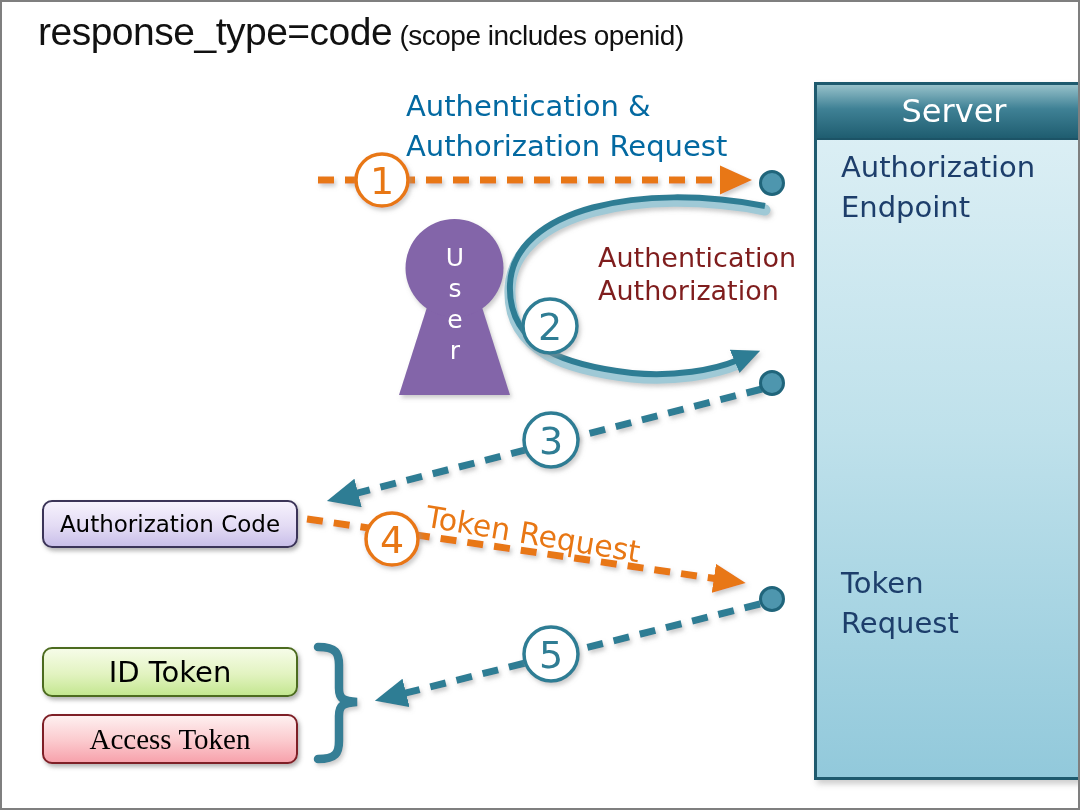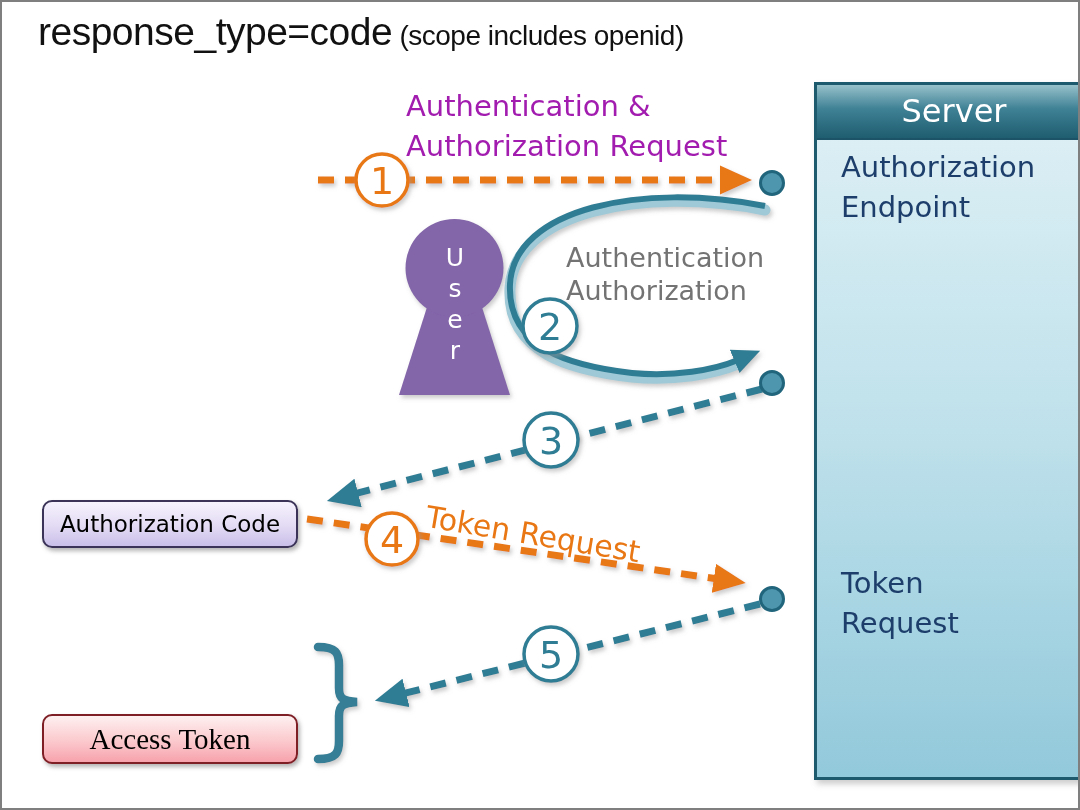--- a/index.html
+++ b/index.html
@@ -36,22 +36,22 @@
                border:2.5px solid #3B3458;
                background:linear-gradient(180deg,#F6F2FD 0%,#E3DBF4 55%,#C9BFE9 100%); }
   .id-token  { top:645px; height:50px; line-height:46px; font-size:29px;
                border:2.5px solid #4C6B1F;
                background:linear-gradient(180deg,#F6FCE8 0%,#E2F3C0 55%,#C4E791 100%); }
   .access-token { top:712px; height:50px; line-height:46px; font-size:29px;
                border:2.5px solid #7E1F26;
                background:linear-gradient(180deg,#FEF0F0 0%,#FBC9CD 55%,#F7A2AC 100%);font-family:Liberation Serif, serif; }
   
   .lbl { position:absolute; white-space:pre-line; }
-  .lbl-step1 { left:404px; top:84px;  color:#a21caf; font-size:29px; line-height:40px; }
-  .lbl-step2 { left:564px; top:239px; color:#737373; font-size:27px; line-height:33px; }
+  .lbl-step1 { left:404px; top:84px;  color:#0369a1; font-size:29px; line-height:40px; }
+  .lbl-step2 { left:596px; top:239px; color:#7f1d1d; font-size:27px; line-height:33px; }
   .lbl-step4 { left:427px; top:497px; color:#E87714; font-size:30px;
                transform:rotate(9.5deg); transform-origin:left top; }
   .user-label { position:absolute; left:434px; top:240px; width:38px; text-align:center;
                 color:#ffffff; font-size:25px; line-height:31px; white-space:pre-line; }
   
   .overlay { position:absolute; left:0; top:0; pointer-events:none; }
   .dash { stroke-width:7; stroke-dasharray:16 11; fill:none; stroke-linecap:butt; }
   .num  { font-family:"DejaVu Sans", sans-serif; font-size:38px; text-anchor:middle; }
 </style>
 </head>
@@ -64,20 +64,21 @@
 
   <div class="box server">
     <div class="box-header server-header">Server</div>
     <div class="endpoint auth-endpoint">Authorization
 Endpoint</div>
     <div class="endpoint token-endpoint">Token
 Request</div>
   </div>
 
   <div class="chip auth-code">Authorization Code</div>
+  <div class="chip id-token">ID Token</div>
   <div class="chip access-token">Access Token</div>
 
   <svg class="overlay" width="1080" height="810" viewBox="0 0 1080 810">
     <defs>
       <marker id="ah-o" markerWidth="4.8" markerHeight="4.2" refX="0.6" refY="2.1" orient="auto" markerUnits="strokeWidth">
         <path d="M0,0 L4.6,2.1 L0,4.2 Z" fill="#E87714"></path>
       </marker>
       <marker id="ah-t" markerWidth="4.8" markerHeight="4.2" refX="0.6" refY="2.1" orient="auto" markerUnits="strokeWidth">
         <path d="M0,0 L4.6,2.1 L0,4.2 Z" fill="#2F7D94"></path>
       </marker>

